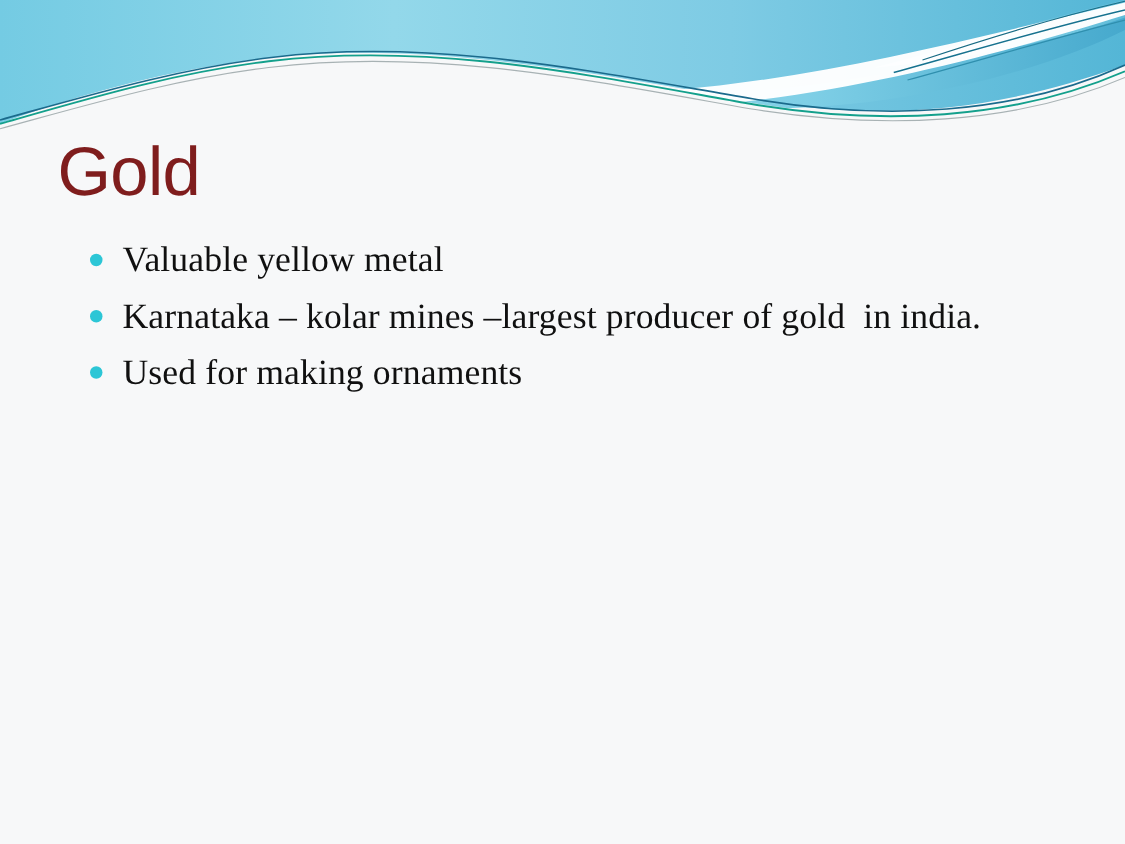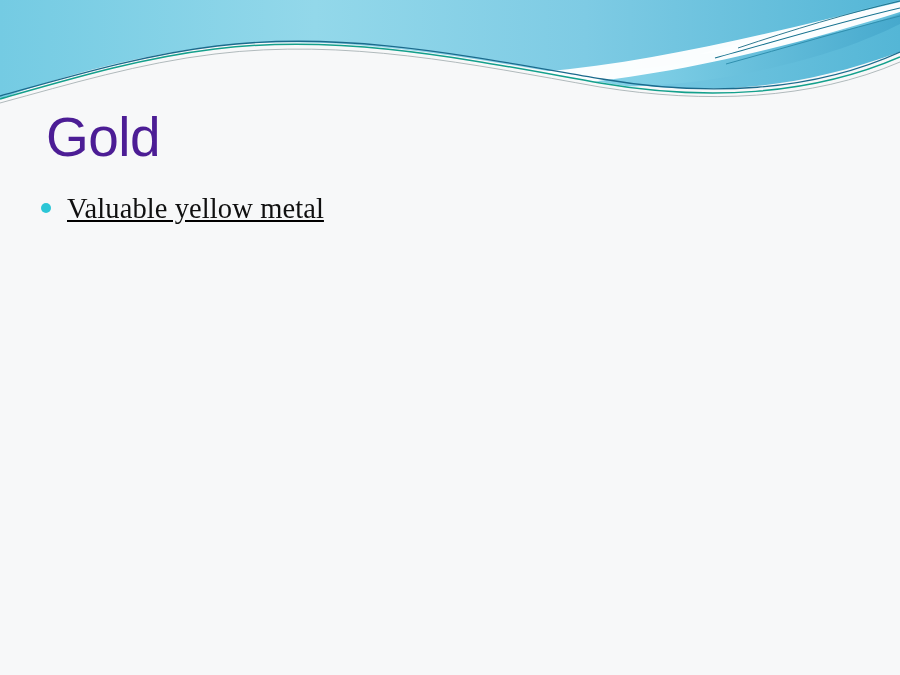--- a/index.html
+++ b/index.html
@@ -36,35 +36,34 @@
   
   #title {
     position: absolute;
     left: 46px;
     top: 108px;
     width: 800px;
     font-family: "Liberation Sans", sans-serif;
     font-size: 55px;
     font-weight: 300;
     letter-spacing: -0.5px;
-    color: #4c1d95;
+    color: #7f1d1d;
     line-height: 1.08;
     white-space: nowrap;
   }
 
   
   #body-list {
     position: absolute;
-    left: 36px;
+    left: 67px;
     top: 192px;
     width: 810px;
     margin: 0;
     padding: 0;
     list-style: none;
-    text-decoration: underline;
   }
 
   #body-list li {
     position: relative;
     padding-left: 31px;
     margin: 0 0 11px 0;
     font-family: "Liberation Serif", serif;
     font-size: 28.5px;
     line-height: 1.19;
     color: #101010;
@@ -132,15 +131,23 @@
     </svg>
   </div>
 
   <div id="title">Gold</div>
 
   <ul id="body-list">
     <li>
       <span class="bullet-dot"></span>
       <span class="bullet-text">Valuable yellow metal</span>
     </li>
+    <li>
+      <span class="bullet-dot"></span>
+      <span class="bullet-text">Karnataka – kolar mines –largest producer of gold  in india.</span>
+    </li>
+    <li>
+      <span class="bullet-dot"></span>
+      <span class="bullet-text">Used for making ornaments</span>
+    </li>
   </ul>
 
 </div>
 
 </body></html>

